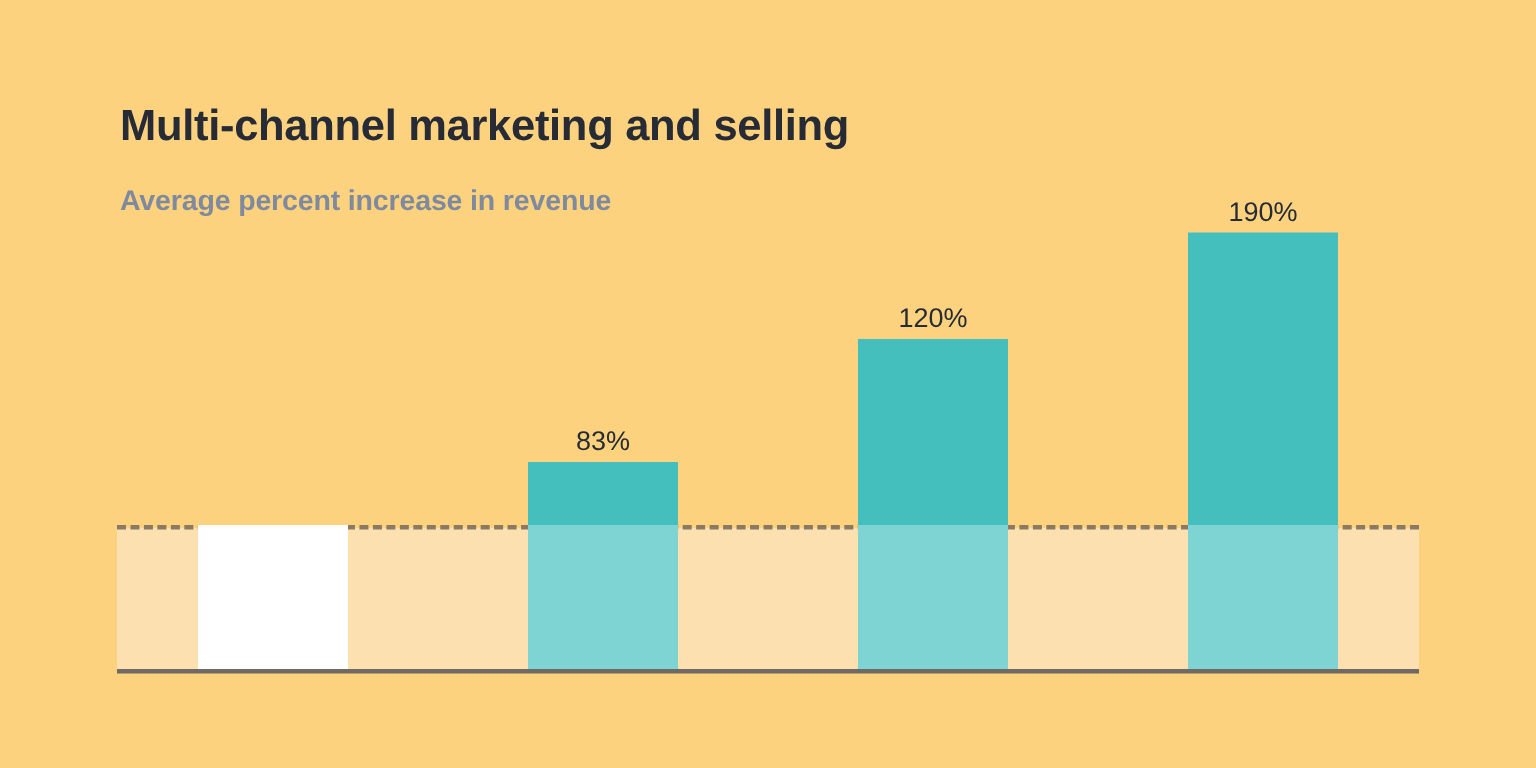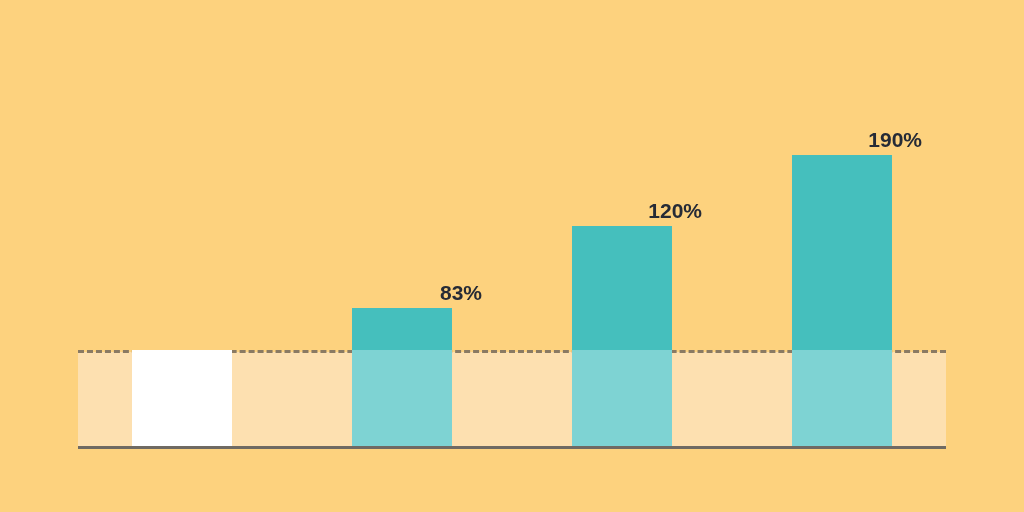--- a/index.html
+++ b/index.html
@@ -103,33 +103,34 @@
     height: 96px;
     background: #7ed3d3;
   }
   .bar-lower.is-baseline {
     background: #ffffff;
   }
   .bar-value-label {
     position: absolute;
     left: -30px;
     width: 160px;
-    text-align: right;
-    font-size: 21px;
+    text-align: center;
+    font-size: 18px;
     color: #262b36;
     white-space: nowrap;
-    font-weight: bold;
   }
 </style>
 </head>
 <body>
 
 <div id="figure">
 
+  <div id="chart-title">Multi-channel marketing and selling</div>
 
+  <div id="chart-subtitle">Average percent increase in revenue</div>
 
   <div id="plot-area">
 
     <div id="baseline-band"></div>
     <div id="baseline-dashed-line"></div>
     <div id="x-axis-line"></div>
 
     <div class="bar-group" style="left:54px;">
       <div class="bar-value-label"></div>
       <div class="bar-upper" style="height:0px;"></div>

